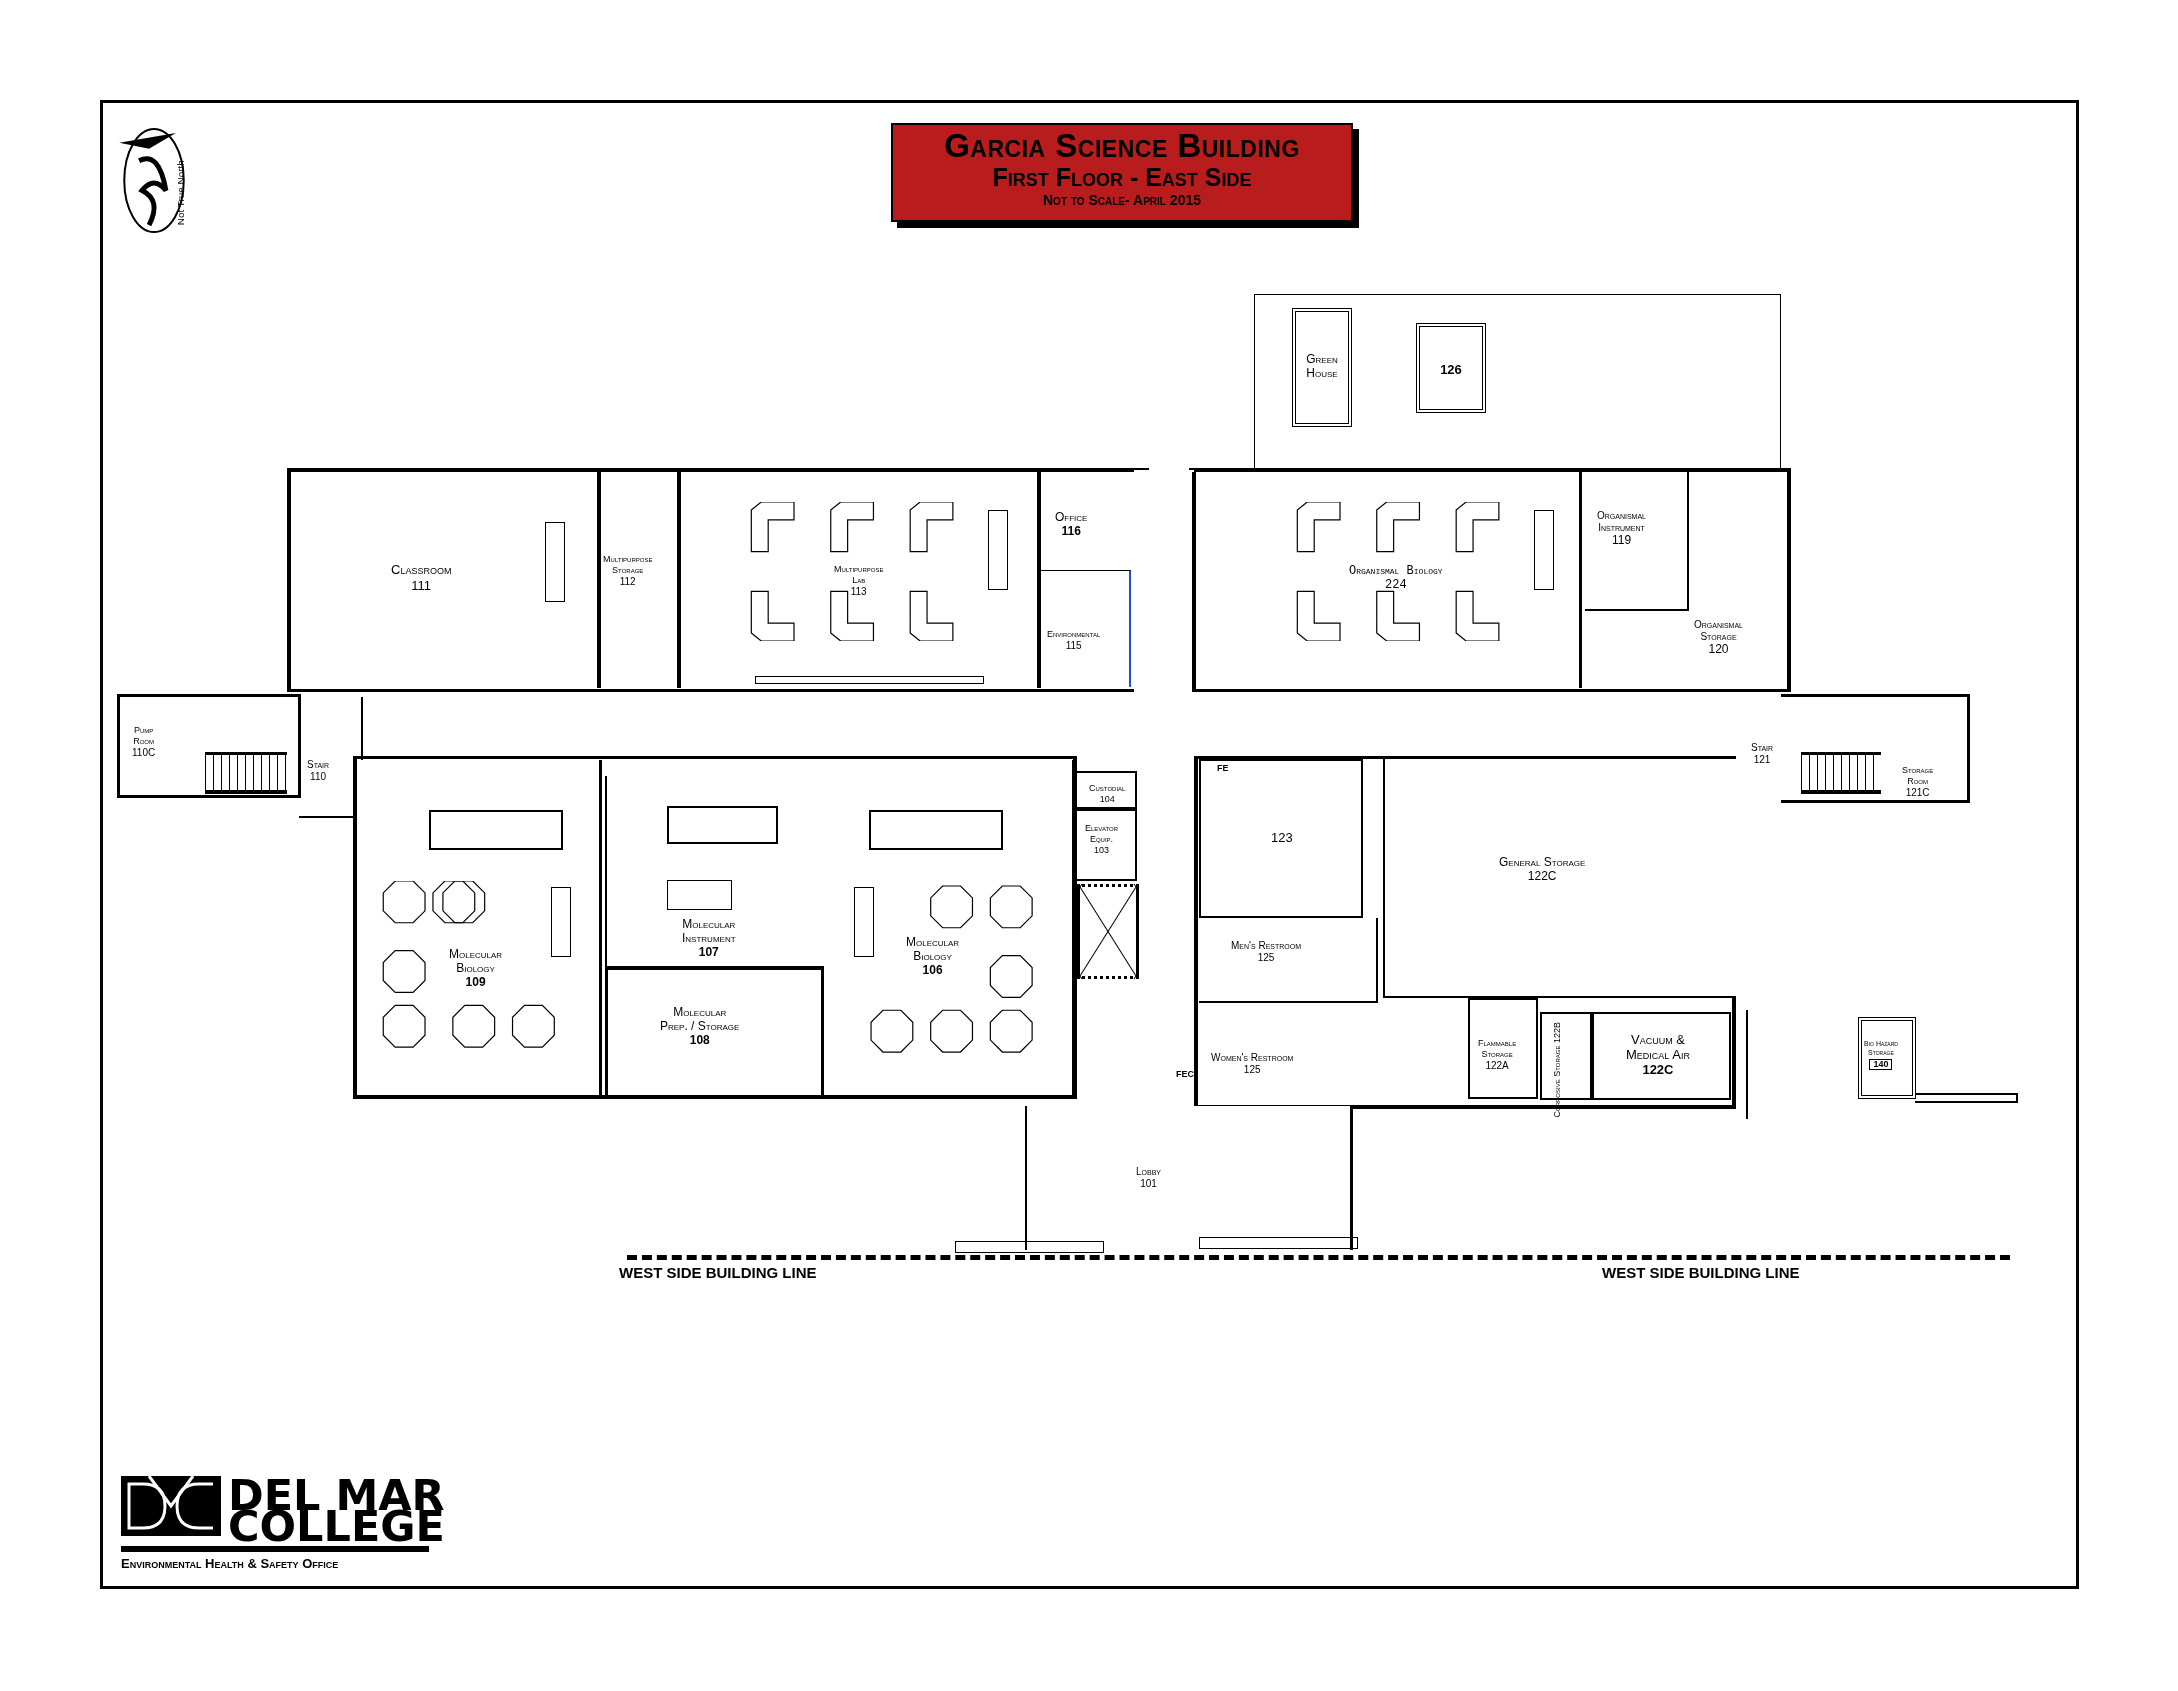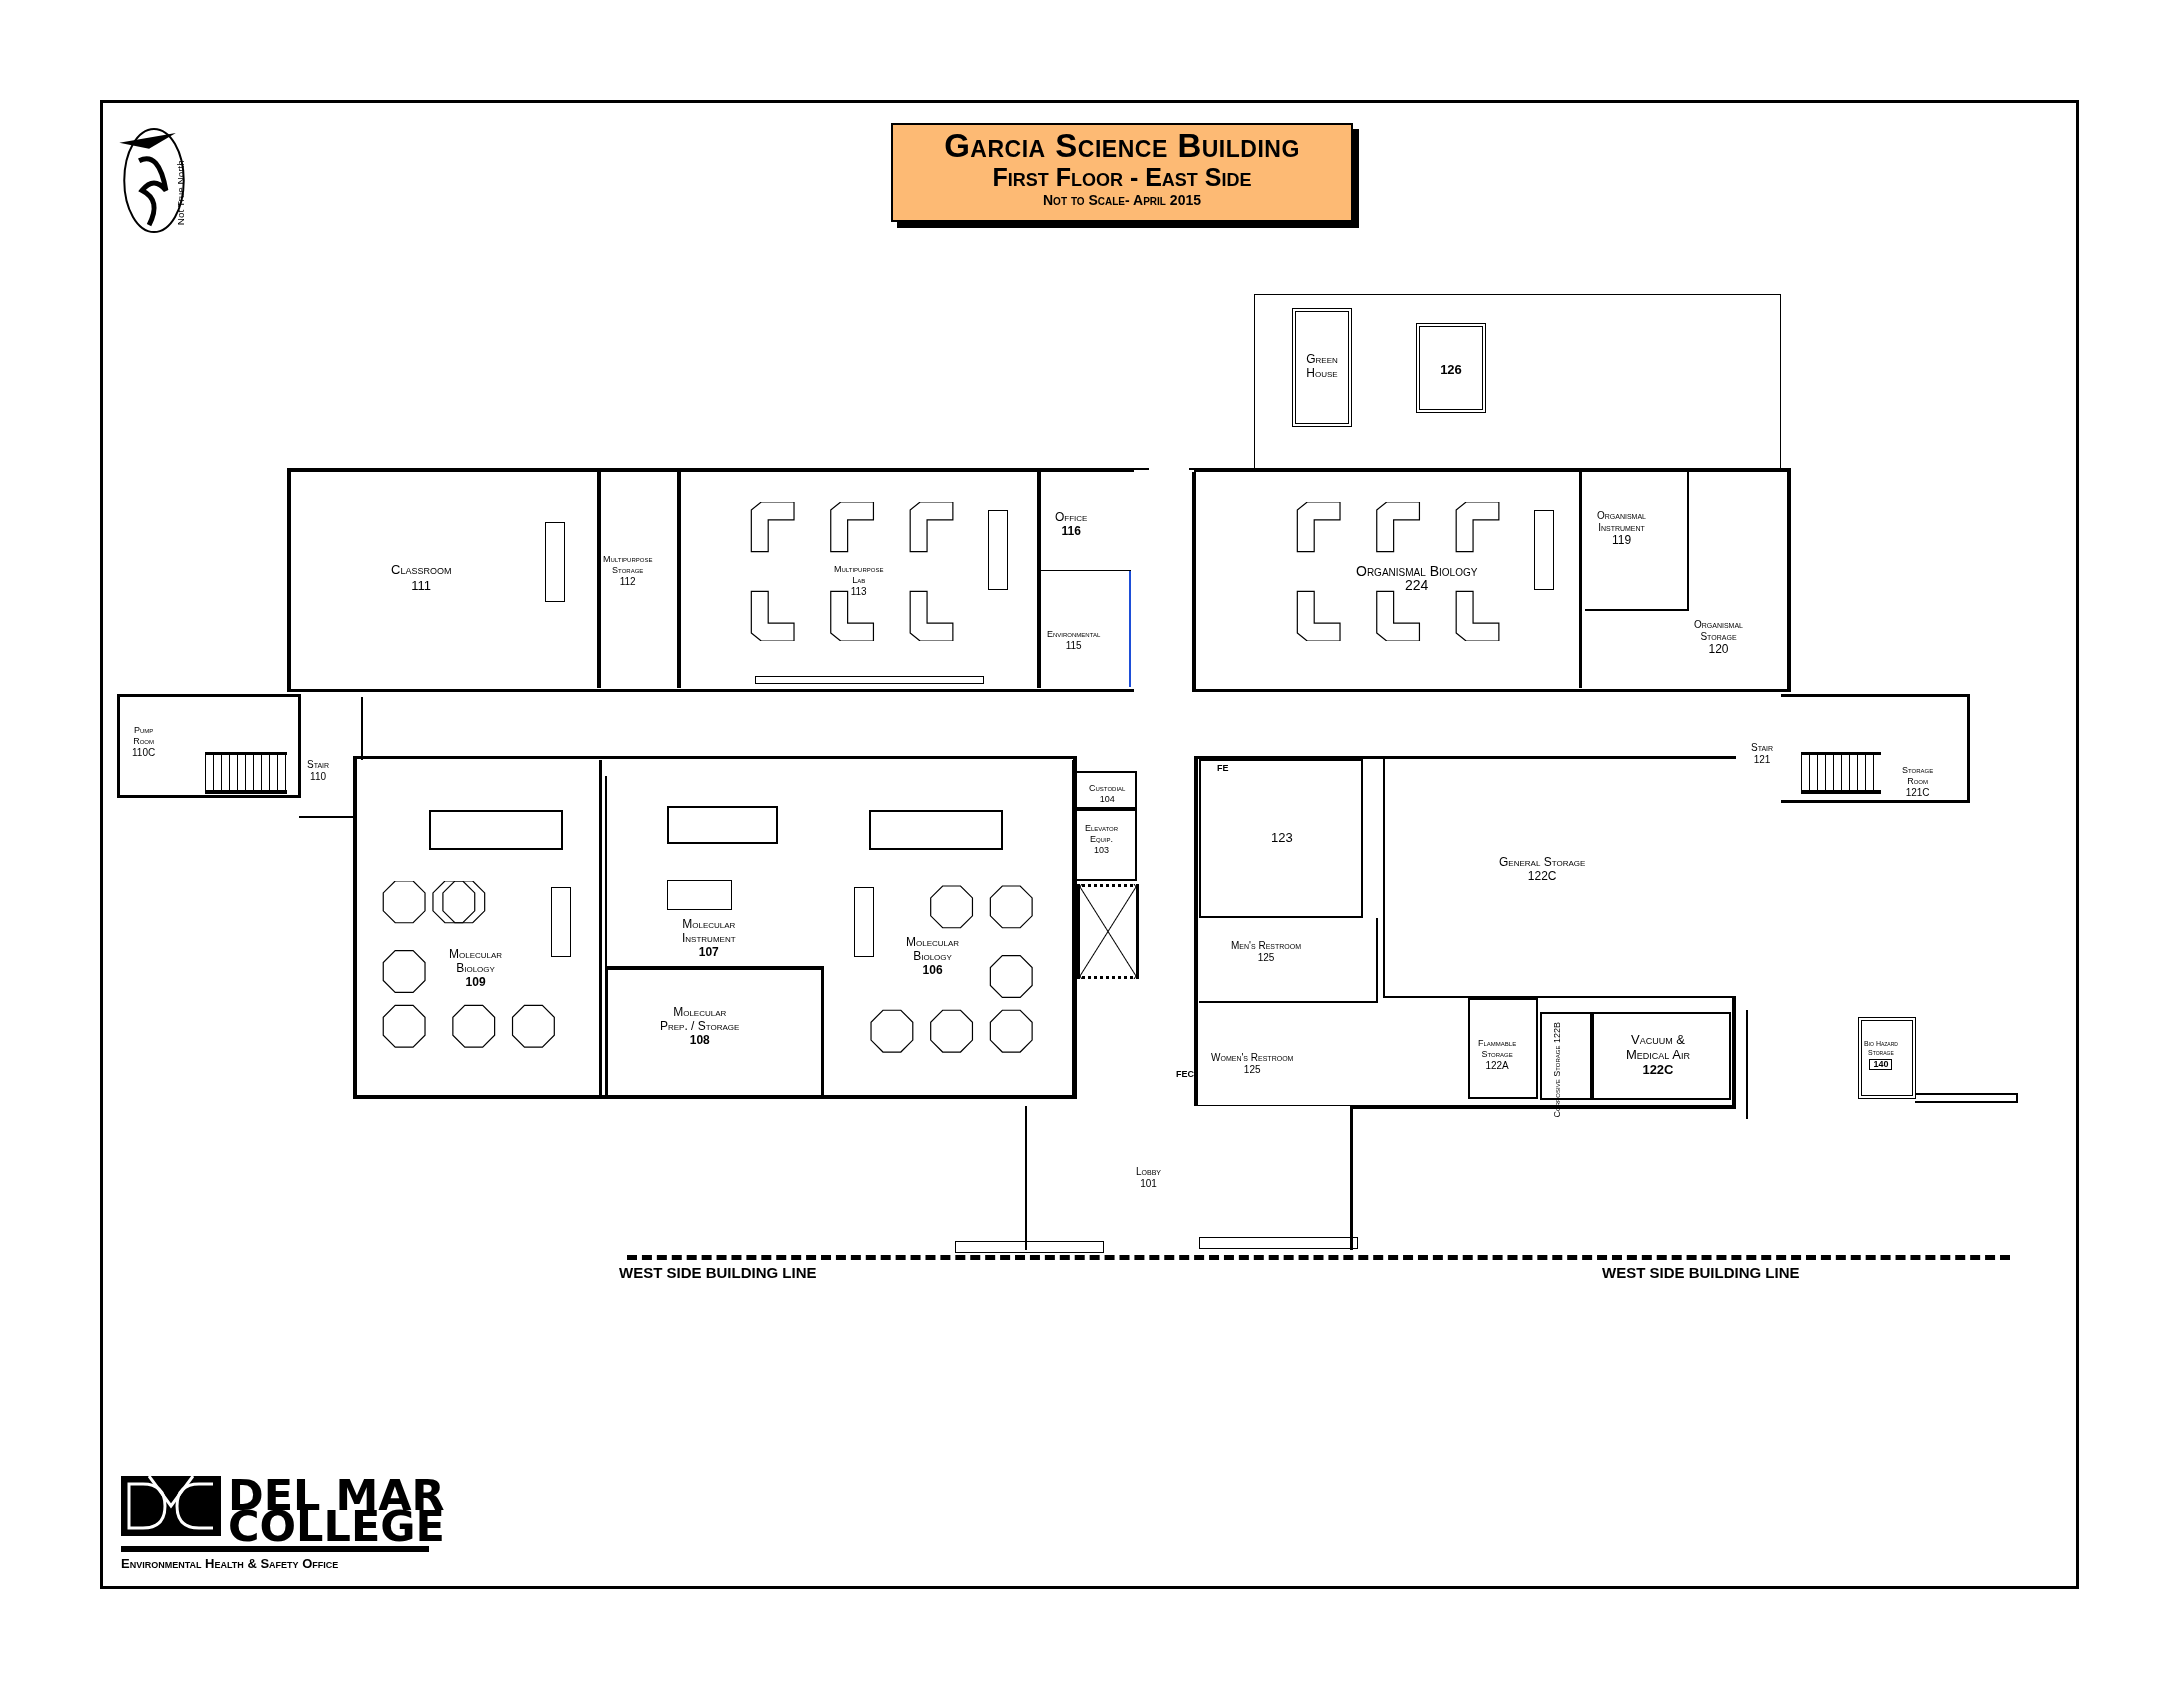--- a/index.html
+++ b/index.html
@@ -1,18 +1,18 @@
 <!DOCTYPE html>
 <html><head>
 <meta charset="utf-8">
 <style>
   html,body{margin:0;padding:0;background:#fff;}
   body{width:2178px;height:1692px;position:relative;overflow:hidden;font-family:"Liberation Sans",sans-serif;color:#000;}
   .frame{position:absolute;left:100px;top:100px;width:1979px;height:1489px;border:3px solid #000;box-sizing:border-box;}
-  .titlebox{position:absolute;left:891px;top:123px;width:458px;height:95px;border:2px solid #000;background:#fdba74;box-shadow:6px 6px 0 #000;text-align:center;}
+  .titlebox{position:absolute;left:891px;top:123px;width:458px;height:95px;border:2px solid #000;background:#b91c1c;box-shadow:6px 6px 0 #000;text-align:center;}
   .t1{font-weight:bold;font-size:33px;font-variant:small-caps;margin-top:2px;letter-spacing:0.5px;}
   .t2{font-weight:bold;font-size:25px;font-variant:small-caps;margin-top:-2px;}
   .t3{font-weight:bold;font-size:14px;font-variant:small-caps;margin-top:0px;}
   .north{position:absolute;left:114px;top:121px;width:80px;height:119px;}
   .room{position:absolute;border:2px solid #000;box-sizing:border-box;background:#fff;}
   .thick{border-width:4px;}
   .lbl{position:absolute;text-align:center;font-size:11px;line-height:13px;font-variant:small-caps;white-space:nowrap;}
   .lbl .num{font-size:12px;display:block;}
   .big .num{font-size:14px;font-weight:bold;}
   .big{font-size:14px;line-height:16px;}
@@ -99,21 +99,21 @@
   <div class="lbl" style="left:6px;top:58px;font-size:9px;line-height:11px;">
     <span style="display:block">Environmental</span>
     <span style="display:block;font-size:10px">115</span>
   </div>
 </div>
 
 <div style="position:absolute;left:1134px;top:470px;width:60px;height:224px;background:#fff;"></div>
 <div style="position:absolute;left:1192px;top:472px;width:4px;height:220px;background:#000;"></div>
 
 <div class="room" style="left:1196px;top:472px;width:386px;height:216px;border:none;border-right:3px solid #000;">
-  <div class="lbl" style="left:160px;top:92px;font-size:14px;line-height:14px;">
+  <div class="lbl" style="left:153px;top:92px;font-size:12px;line-height:14px;font-family:Liberation Mono, monospace;">
     <span style="display:block">Organismal Biology</span>
     <span style="display:block">224</span>
   </div>
   <div class="bench" style="left:338px;top:38px;width:20px;height:80px;"></div>
 </div>
 
 <div class="room" style="left:1585px;top:472px;width:104px;height:139px;border:none;border-right:2px solid #000;border-bottom:2px solid #000;">
   <div class="lbl" style="left:12px;top:38px;font-size:10px;line-height:12px;">
     <span style="display:block">Organismal</span>
     <span style="display:block">Instrument</span>

